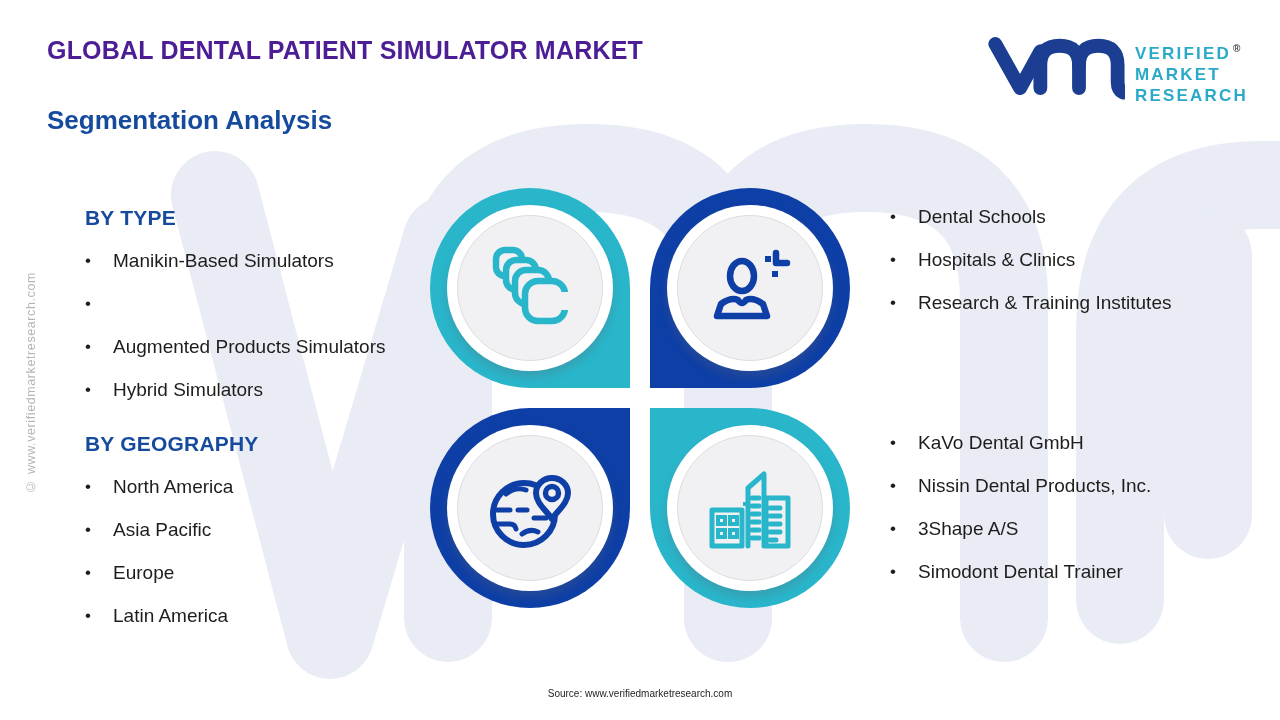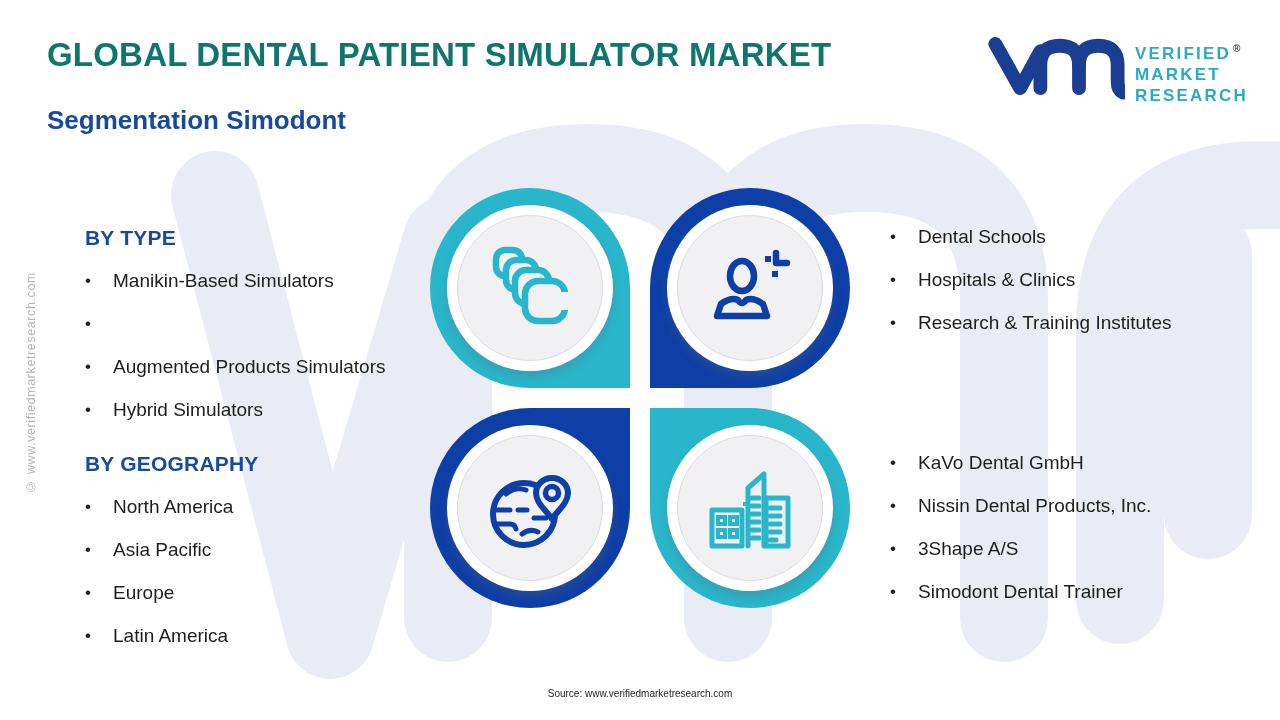--- a/index.html
+++ b/index.html
@@ -8,37 +8,37 @@
     width:1280px; height:720px; position:relative; overflow:hidden;
     background:#ffffff;
     font-family:"Liberation Sans", sans-serif;
     color:#1d1d1b;
   }
   
   .watermark { position:absolute; inset:0; z-index:0; }
   
   .title {
     position:absolute; left:47px; top:36px; z-index:2;
-    font-size:33px; font-weight:bold; color:#0f766e; letter-spacing:0.2px;
+    font-size:25px; font-weight:bold; color:#4c1d95; letter-spacing:0.2px;
   }
   .subtitle {
     position:absolute; left:47px; top:105px; z-index:2;
     font-size:26px; font-weight:bold; color:#164a9c;
   }
   
   .logo { position:absolute; right:32px; top:26px; z-index:2; display:flex; align-items:flex-end; }
   .logo-mark { width:138px; height:80px; }
   .logo-text {
     margin-left:10px; margin-top:12px;
     font-size:17px; font-weight:bold; color:#2aa9c8;
     letter-spacing:2.2px; line-height:21px; white-space:nowrap;
   }
   .logo-text sup { font-size:10px; color:#3a3a3a; letter-spacing:0; margin-left:2px; }
   
-  .section { position:absolute; z-index:2;margin-top:20px; }
+  .section { position:absolute; z-index:2; }
   .section h2 {
     margin:0 0 20px 0; font-size:21px; font-weight:bold; color:#164a9c; letter-spacing:0.2px;
   }
   .section ul { list-style:none; margin:0; padding:0; }
   .section li { display:flex; margin-bottom:21px; line-height:22px; font-size:19px; }
   .section .bullet { flex:none; width:28px; font-size:17px; }
   .sec-type      { left:85px;  top:206px; }
   .sec-geography { left:85px;  top:432px; }
   .sec-application { left:890px; top:206px; }
   .sec-players     { left:890px; top:432px; }
@@ -77,21 +77,21 @@
   <g fill="none" stroke="#e9ecf4" stroke-width="88" stroke-linecap="round" stroke-linejoin="round">
     <path d="M 215 195 L 330 635 L 447 240"></path>
     <path d="M 448 618 L 448 300 Q 448 168 588 168 Q 728 168 728 300 L 728 618"></path>
     <path d="M 728 618 L 728 300 Q 728 168 866 168 Q 1004 168 1004 300 L 1004 618"></path>
     <path d="M 1120 600 L 1120 330 Q 1120 185 1262 185 L 1320 185"></path>
     <path d="M 1208 255 L 1208 515"></path>
   </g>
 </svg>
 
 <div class="title">GLOBAL DENTAL PATIENT SIMULATOR MARKET</div>
-<div class="subtitle">Segmentation Simodont</div>
+<div class="subtitle">Segmentation Analysis</div>
 
 <div class="logo">
   <svg class="logo-mark" viewBox="0 0 150 78" aria-hidden="true">
     <g fill="none" stroke="#1b3e92" stroke-width="15" stroke-linecap="round" stroke-linejoin="round">
       <path d="M 9 15 L 36 63 L 58 23"></path>
       <path d="M 58 63 L 58 38 Q 58 17 79 17 Q 100 17 100 38 L 100 63"></path>
       <path d="M 100 38 Q 100 17 121 17 Q 142 17 142 38 L 142 56 Q 142 65 148 68"></path>
     </g>
   </svg>
   <div class="logo-text">

